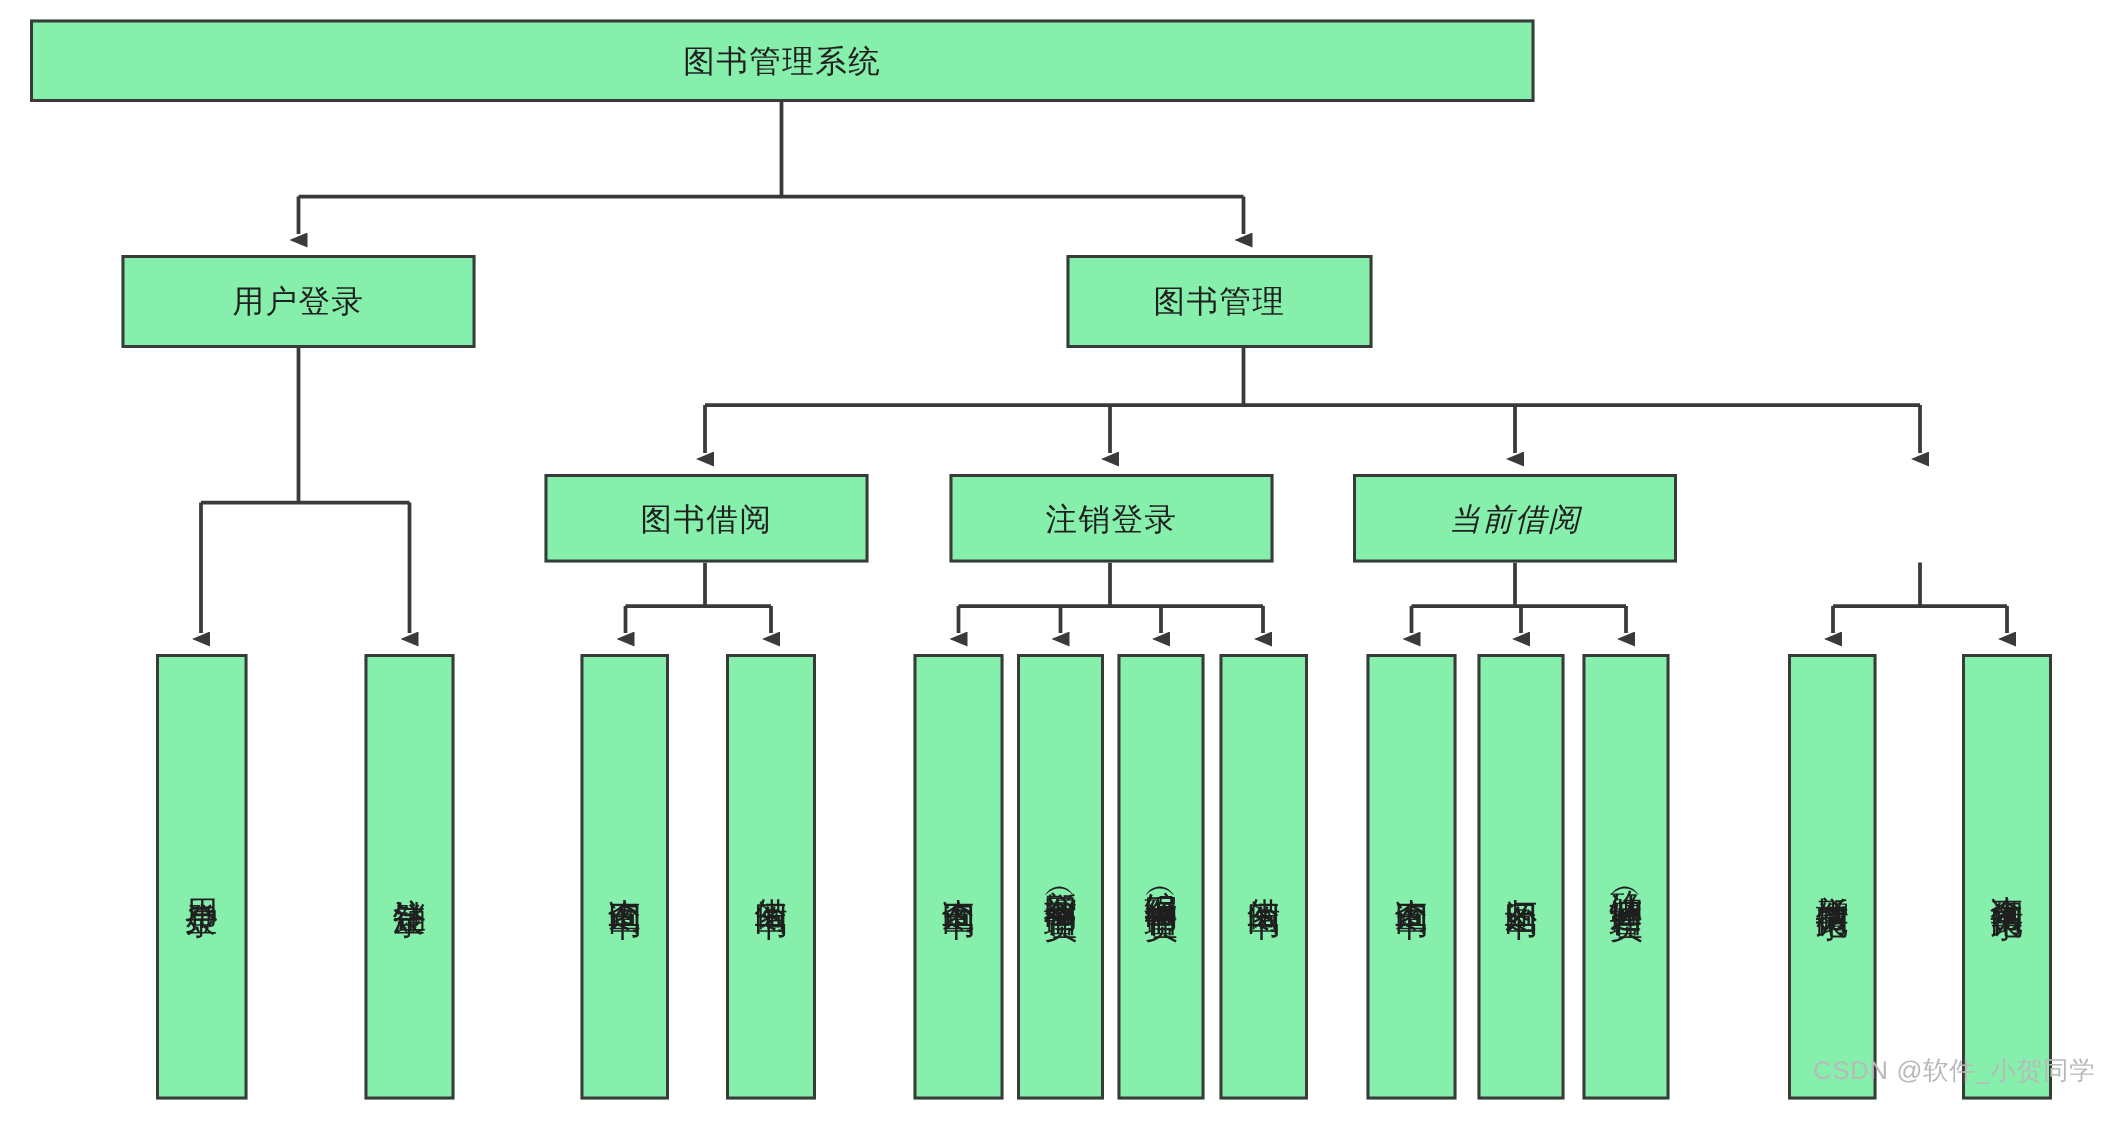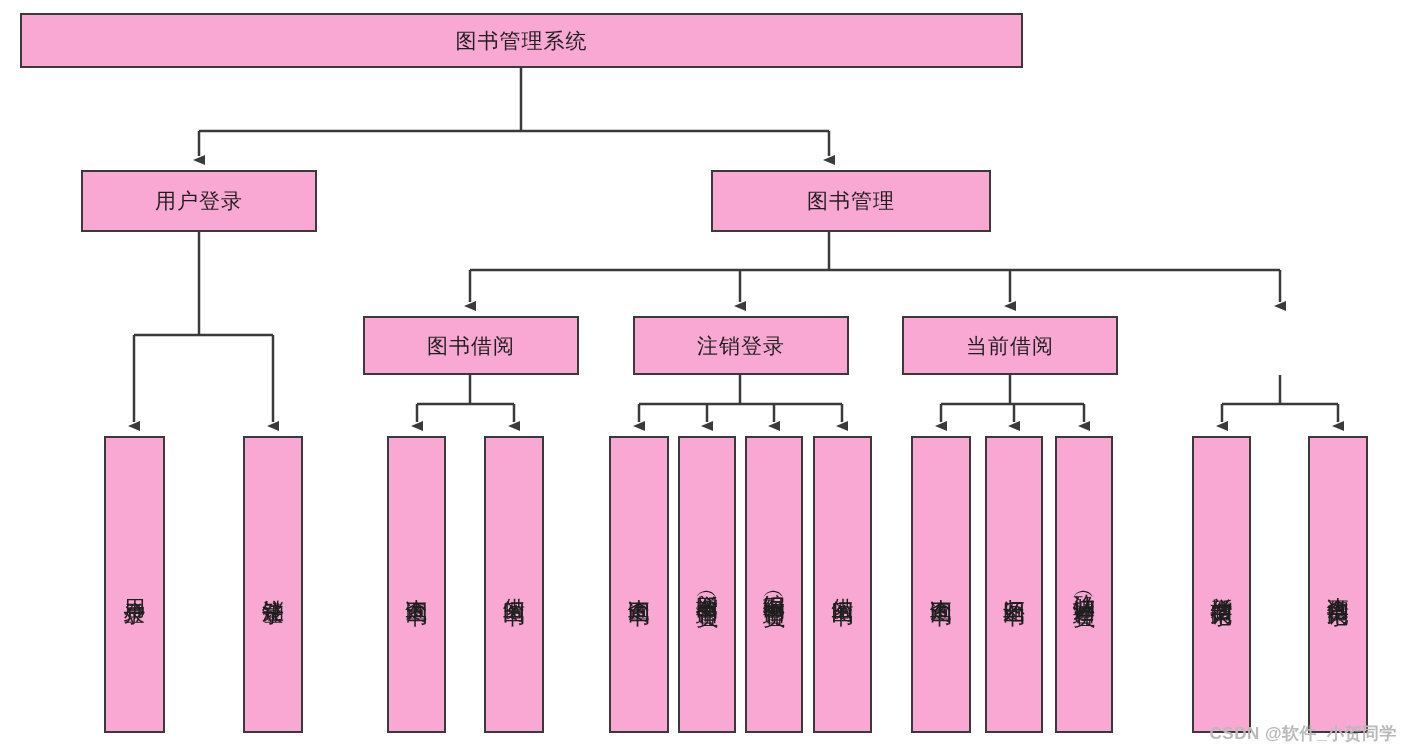--- a/index.html
+++ b/index.html
@@ -14,21 +14,21 @@
     position: relative;
     width: 1405px;
     height: 747px;
     background: #ffffff;
     overflow: hidden;
   }
   .node {
     position: absolute;
     box-sizing: border-box;
     border: 2px solid #3a3a3a;
-    background: #f9a8d4;
+    background: #86efac;
     display: flex;
     align-items: center;
     justify-content: center;
     color: #1f1f1f;
     text-align: center;
   }
   .node.h {
     font-size: 21px;
     letter-spacing: 1px;
   }
@@ -51,26 +51,25 @@
     position: absolute;
     left: 0;
     top: 0;
     width: 1405px;
     height: 747px;
     pointer-events: none;
   }
   .watermark {
     position: absolute;
     right: 8px;
-    bottom: 2px;
+    bottom: 22px;
     font-size: 17px;
     color: #b9b9b9;
     letter-spacing: 0.5px;
     white-space: nowrap;
-    font-weight: bold;
   }
 </style>
 </head>
 <body>
 
 <div id="canvas">
 
   <svg class="links" viewBox="0 0 1405 747" xmlns="http://www.w3.org/2000/svg">
     <defs>
       <marker id="arrow" markerWidth="10" markerHeight="12" refX="1" refY="6" orient="auto" markerUnits="userSpaceOnUse">
@@ -119,31 +118,31 @@
     <path d="M1338,404 L1338,422" stroke="#3a3a3a" stroke-width="2.5" fill="none" marker-end="url(#arrow)"></path>
   </svg>
 
   <div class="node h root" style="left:20px; top:13px; width:1003px; height:55px;">
     <span>图书管理系统</span>
   </div>
 
   <div class="node h" style="left:81px; top:170px; width:236px; height:62px;">
     <span>用户登录</span>
   </div>
-  <div class="node h" style="left:711px; top:170px; width:280px; height:62px;">
+  <div class="node h" style="left:711px; top:170px; width:204px; height:62px;">
     <span>图书管理</span>
   </div>
 
   <div class="node h" style="left:363px; top:316px; width:216px; height:59px;">
     <span>图书借阅</span>
   </div>
   <div class="node h" style="left:633px; top:316px; width:216px; height:59px;">
     <span>注销登录</span>
   </div>
-  <div class="node h" style="left:902px; top:316px; width:216px; height:59px;">
+  <div class="node h" style="left:902px; top:316px; width:216px; height:59px;font-style:italic;">
     <span>当前借阅</span>
   </div>
 
   <div class="node v" style="left:104px; top:436px; width:61px; height:297px;">
     <span class="vtext">用户登录</span>
   </div>
   <div class="node v" style="left:243px; top:436px; width:60px; height:297px;">
     <span class="vtext">注销登录</span>
   </div>
   <div class="node v" style="left:387px; top:436px; width:59px; height:297px;">

